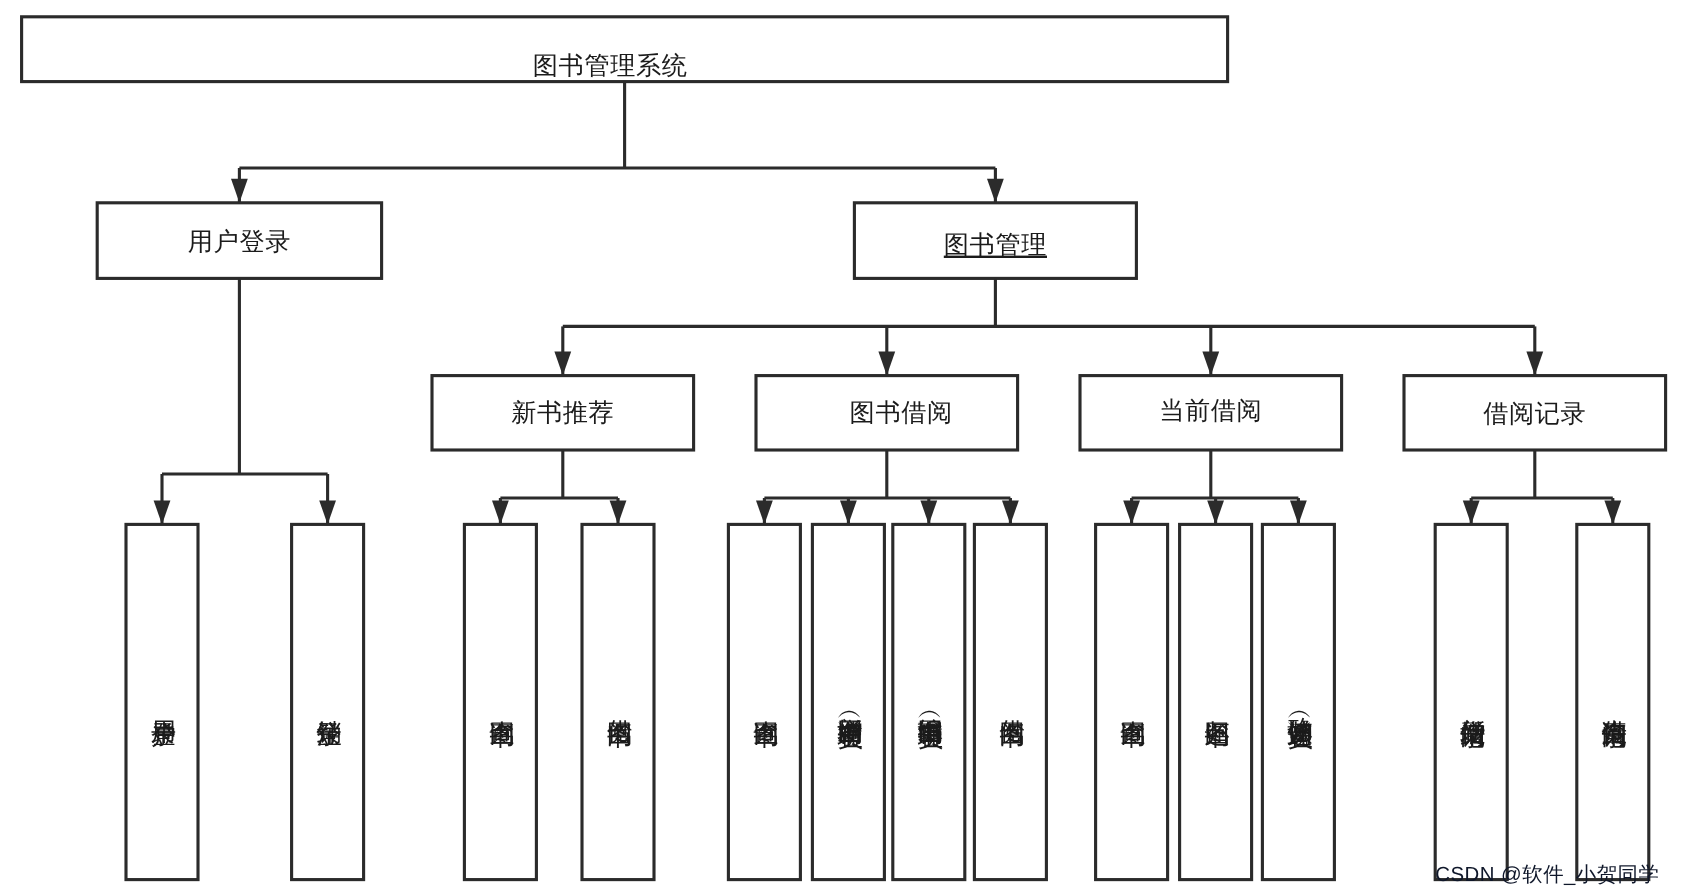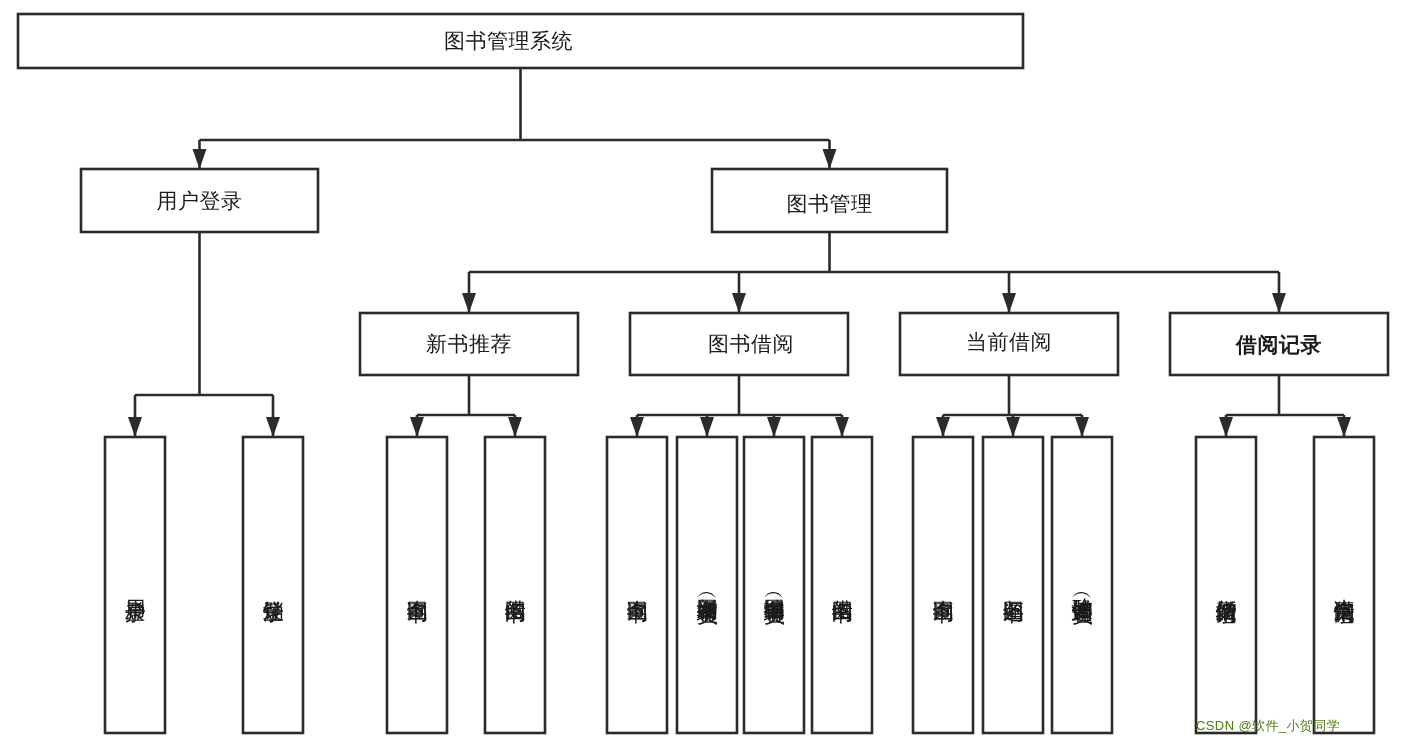--- a/index.html
+++ b/index.html
@@ -62,22 +62,22 @@
     font-size: 21px;
     line-height: 1.08;
     writing-mode: vertical-rl;
     text-orientation: upright;
     white-space: nowrap;
     letter-spacing: 1px;
     pointer-events: none;
   }
   .watermark {
     position: absolute;
-    color: #4d7c0f;
-    font-size: 13px;
+    color: #0f172a;
+    font-size: 17px;
     white-space: nowrap;
     letter-spacing: 0.4px;
   }
 </style>
 </head>
 <body>
 
 <div id="diagram-root">
 
   <svg id="flow-svg" viewBox="0 0 1405 747">
@@ -152,29 +152,29 @@
         <rect x="744" y="437" width="60" height="296" class="box-rect"></rect>
         <rect x="812" y="437" width="60" height="296" class="box-rect"></rect>
         <rect x="913" y="437" width="60" height="296" class="box-rect"></rect>
         <rect x="983" y="437" width="60" height="296" class="box-rect"></rect>
         <rect x="1052" y="437" width="60" height="296" class="box-rect"></rect>
         <rect x="1196" y="437" width="60" height="296" class="box-rect"></rect>
         <rect x="1314" y="437" width="60" height="296" class="box-rect"></rect>
       </g>
   </svg>
 
-  <div class="h-label" style="left:18px; top:14px; width:981px; height:54px;">图书管理系统</div>
+  <div class="h-label" style="left:18px; top:28px; width:981px; height:54px;">图书管理系统</div>
 
   <div class="h-label" style="left:81px; top:169px; width:237px; height:63px;">用户登录</div>
-  <div class="h-label" style="left:712px; top:169px; width:235px; height:70px;">图书管理</div>
+  <div class="h-label" style="left:712px; top:169px; width:235px; height:70px;text-decoration:underline;">图书管理</div>
 
   <div class="h-label" style="left:360px; top:313px; width:218px; height:62px;">新书推荐</div>
   <div class="h-label" style="left:630px; top:313px; width:242px; height:62px;">图书借阅</div>
   <div class="h-label" style="left:900px; top:313px; width:218px; height:58px;">当前借阅</div>
-  <div class="h-label" style="left:1170px; top:313px; width:218px; height:64px;font-weight:bold;">借阅记录</div>
+  <div class="h-label" style="left:1170px; top:313px; width:218px; height:64px;">借阅记录</div>
 
   <div class="v-label" style="left:105px; top:437px; width:60px; height:296px;">用户登录</div>
   <div class="v-label" style="left:243px; top:437px; width:60px; height:296px;">注销登录</div>
   <div class="v-label" style="left:387px; top:437px; width:60px; height:296px;">查询图书</div>
   <div class="v-label" style="left:485px; top:437px; width:60px; height:296px;">借阅图书</div>
   <div class="v-label" style="left:607px; top:437px; width:60px; height:296px;">查询图书</div>
   <div class="v-label" style="left:677px; top:437px; width:60px; height:296px;">新增图书（管理员）</div>
   <div class="v-label" style="left:744px; top:437px; width:60px; height:296px;">编辑图书（管理员）</div>
   <div class="v-label" style="left:812px; top:437px; width:60px; height:296px;">借阅图书</div>
   <div class="v-label" style="left:913px; top:437px; width:60px; height:296px;">查询图书</div>

